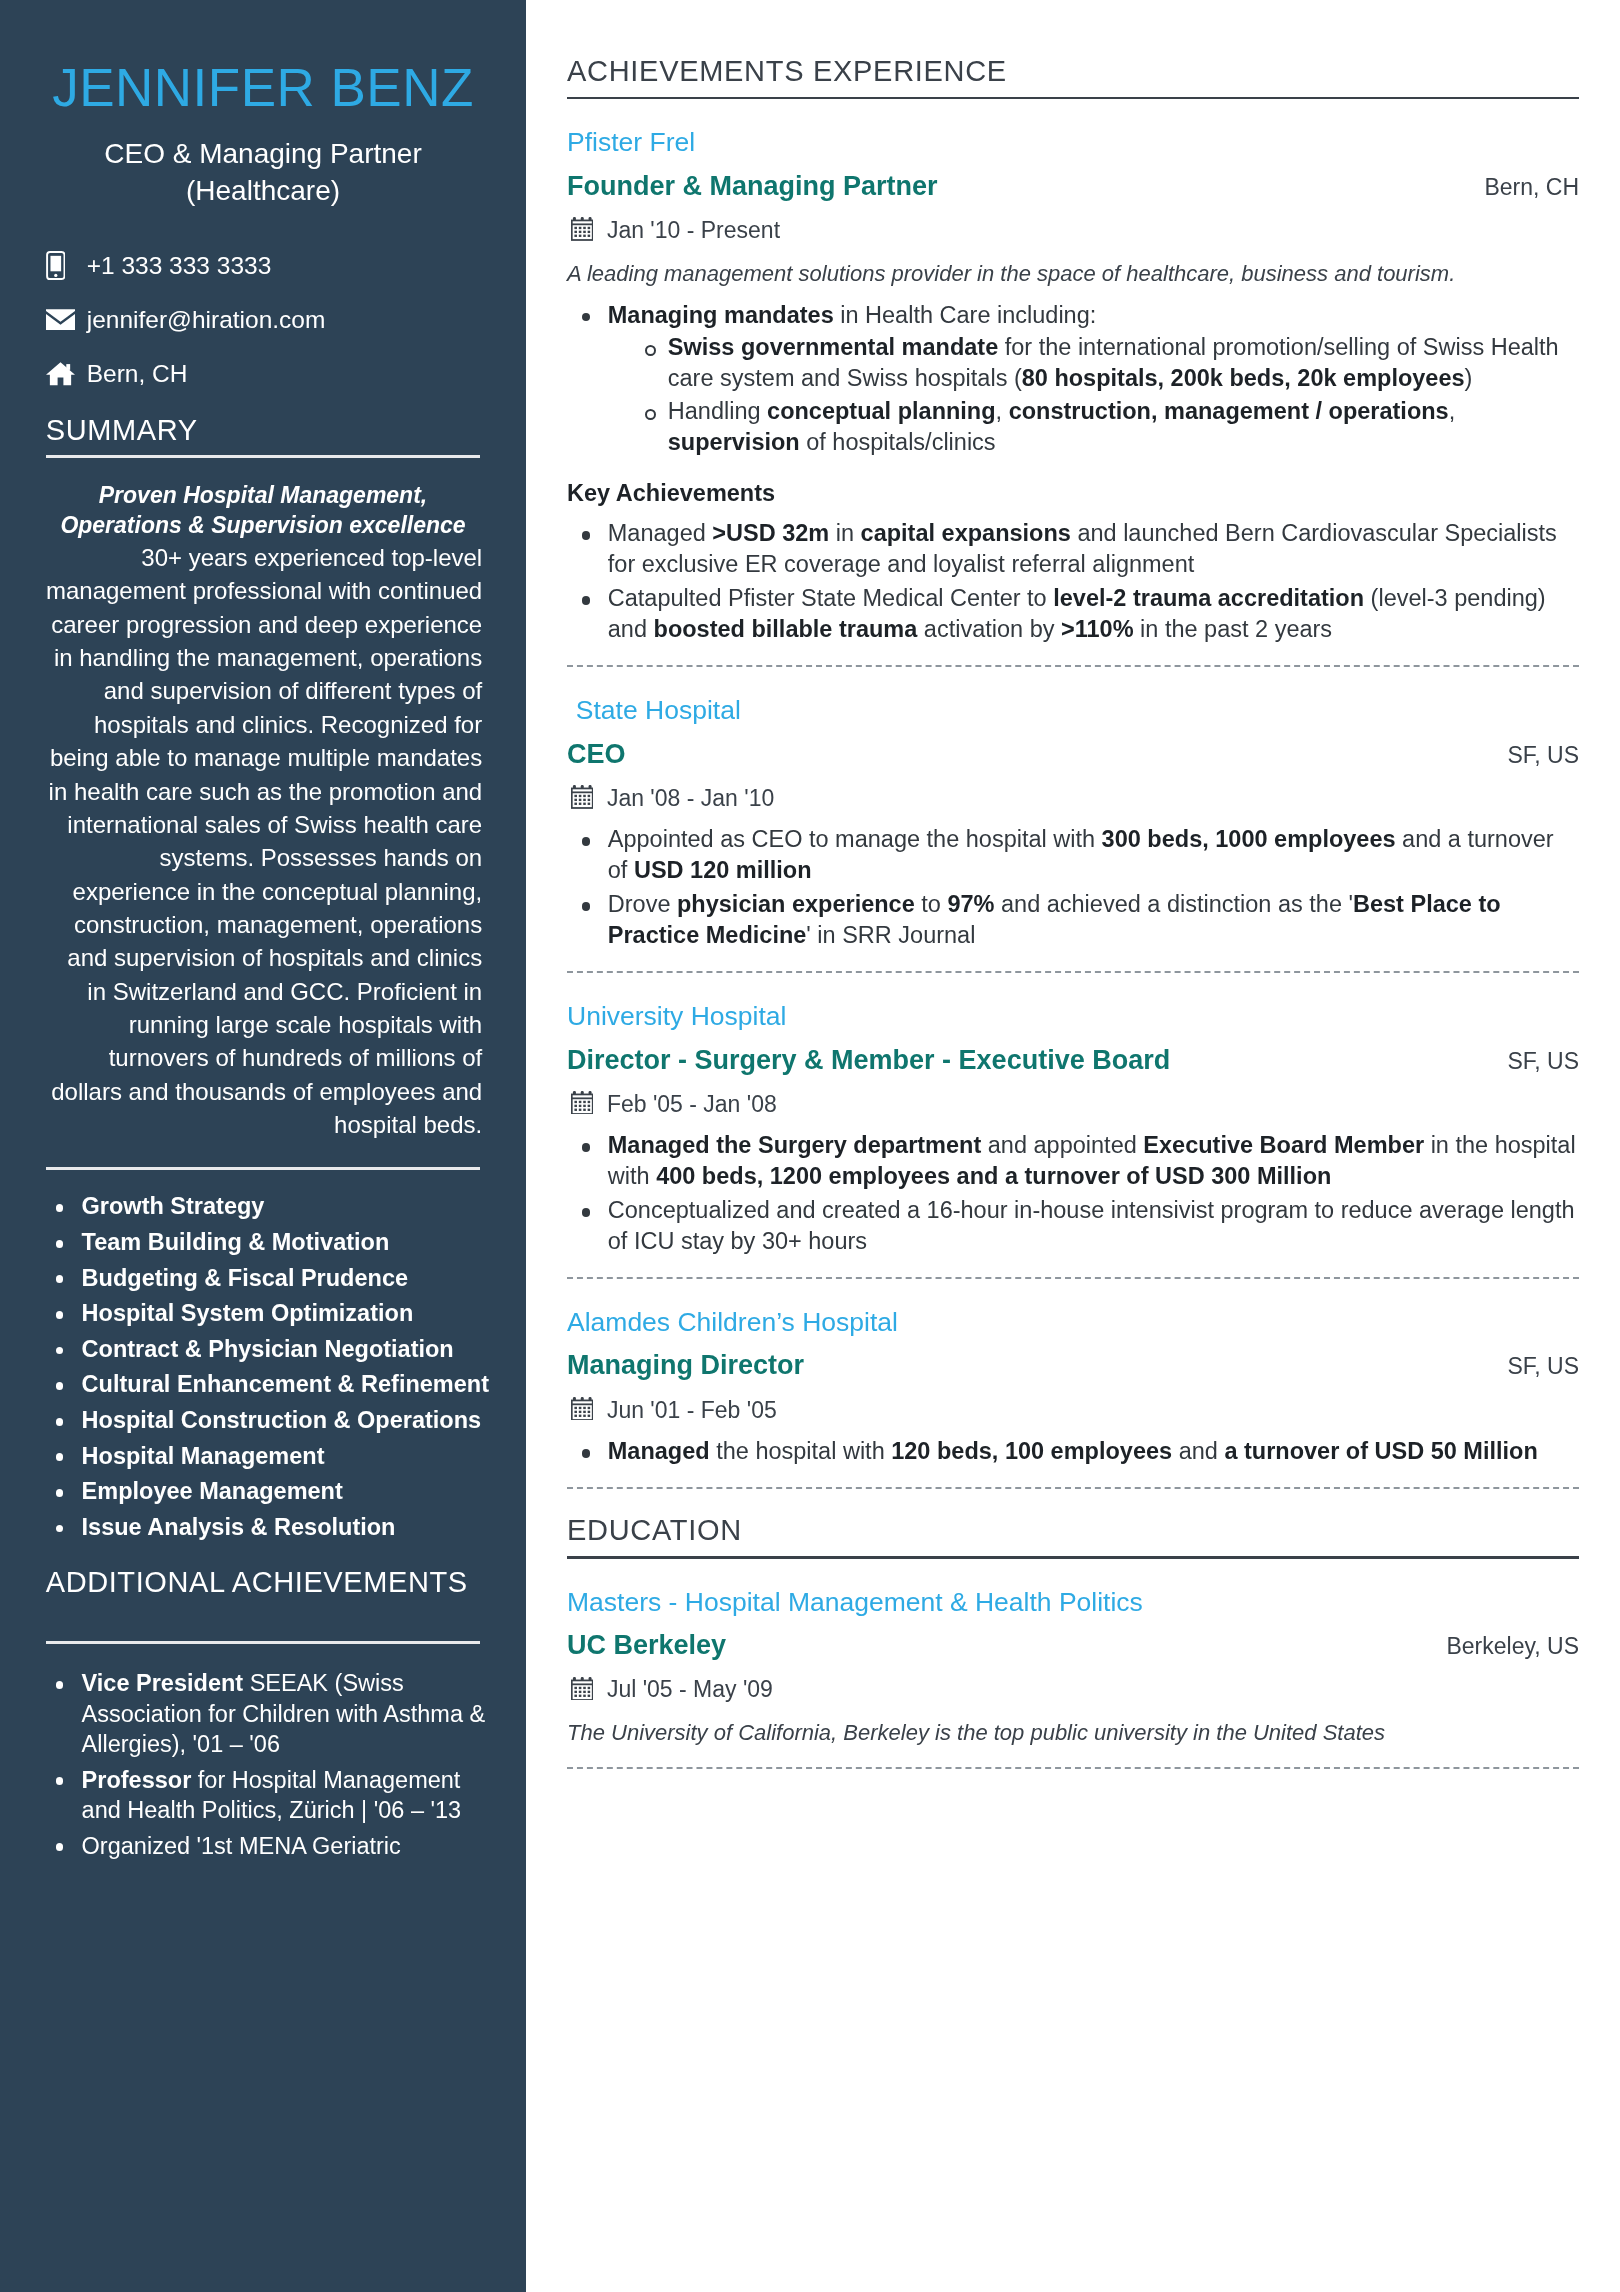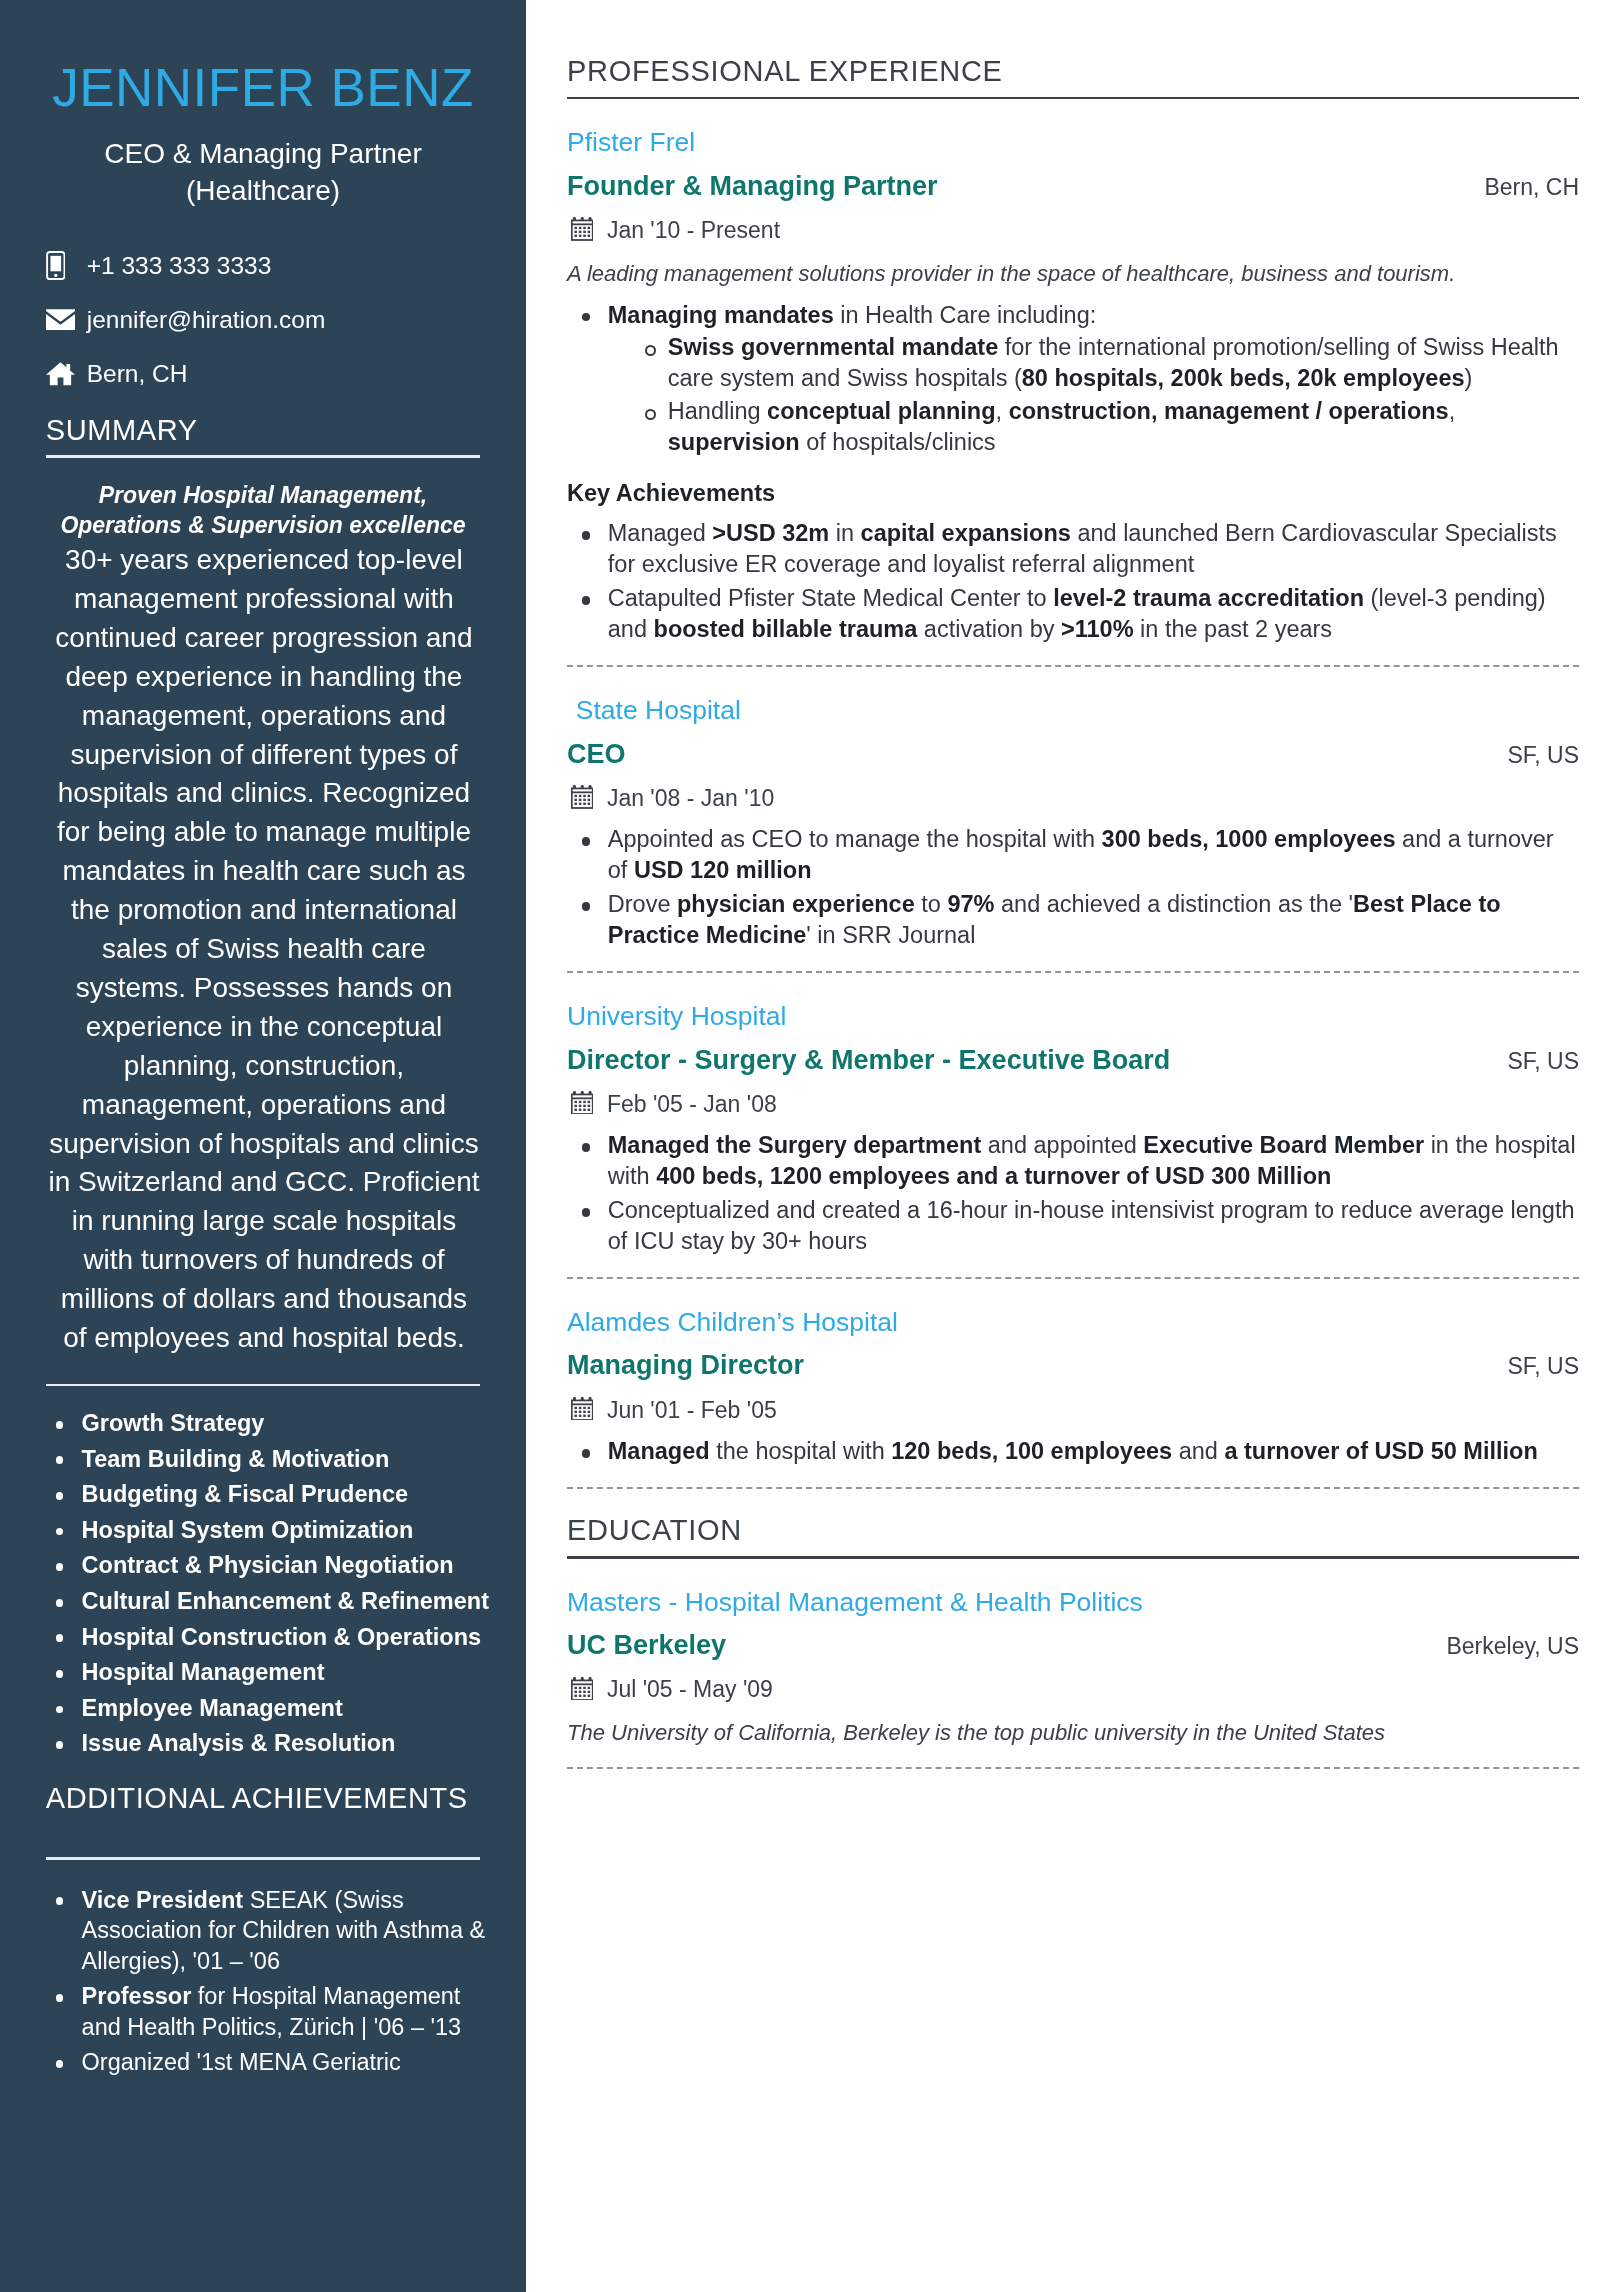--- a/index.html
+++ b/index.html
@@ -82,25 +82,25 @@
   .summary-lead {
     font-size: 23px;
     font-style: italic;
     font-weight: bold;
     text-align: center;
     line-height: 1.33;
     margin: 21.6px 5.9px 0 5.9px;
     color: #ffffff;
   }
   .summary-body {
-    font-size: 28px;
+    font-size: 24px;
     line-height: 1.39;
     margin: 0 11.8px 0 13.7px;
     color: #ffffff;
-    text-align: center;
+    text-align: right;
   }
 
   ul.side-ul {
     list-style: none;
     margin: 23.5px 0 0 0;
     padding: 0 0 0 21.6px;
   }
   ul.side-ul li {
     position: relative;
     padding-left: 28px;
@@ -349,21 +349,21 @@
           <li><b>Vice President</b> SEEAK (Swiss Association for Children with Asthma &amp; Allergies), '01 – '06</li>
           <li><b>Professor</b> for Hospital Management and Health Politics, Zürich | '06 – '13</li>
           <li>Organized '1st MENA Geriatric</li>
         </ul>
     </section>
 
   </aside>
 
   <main class="main">
 
-    <div class="main-h">PROFESSIONAL EXPERIENCE</div>
+    <div class="main-h">ACHIEVEMENTS EXPERIENCE</div>
     <div class="main-rule"></div>
 
     <div class="block">
       <div class="org">Pfister Frel</div>
       <div class="role-row">
         <div class="role">Founder &amp; Managing Partner</div>
         <div class="loc">Bern, CH</div>
       </div>
       <div class="date-row">
         <span class="cal-icon">

